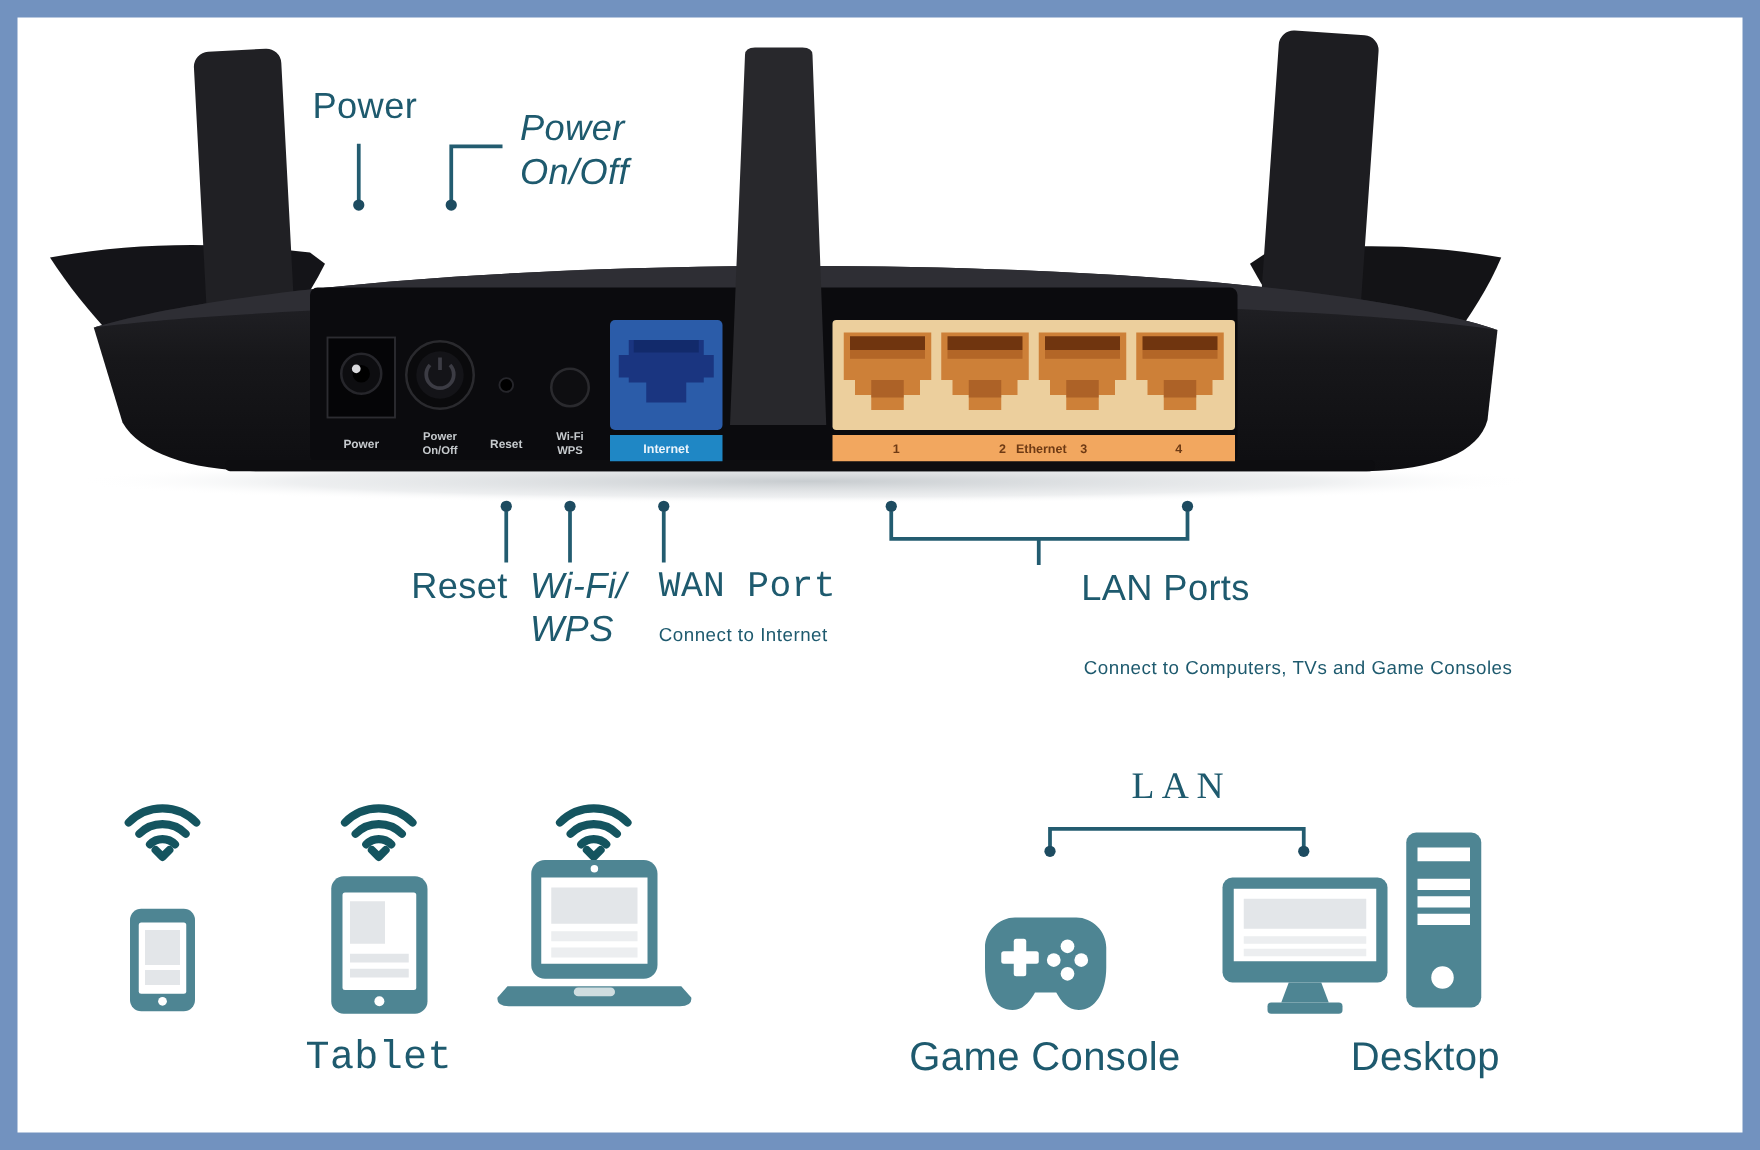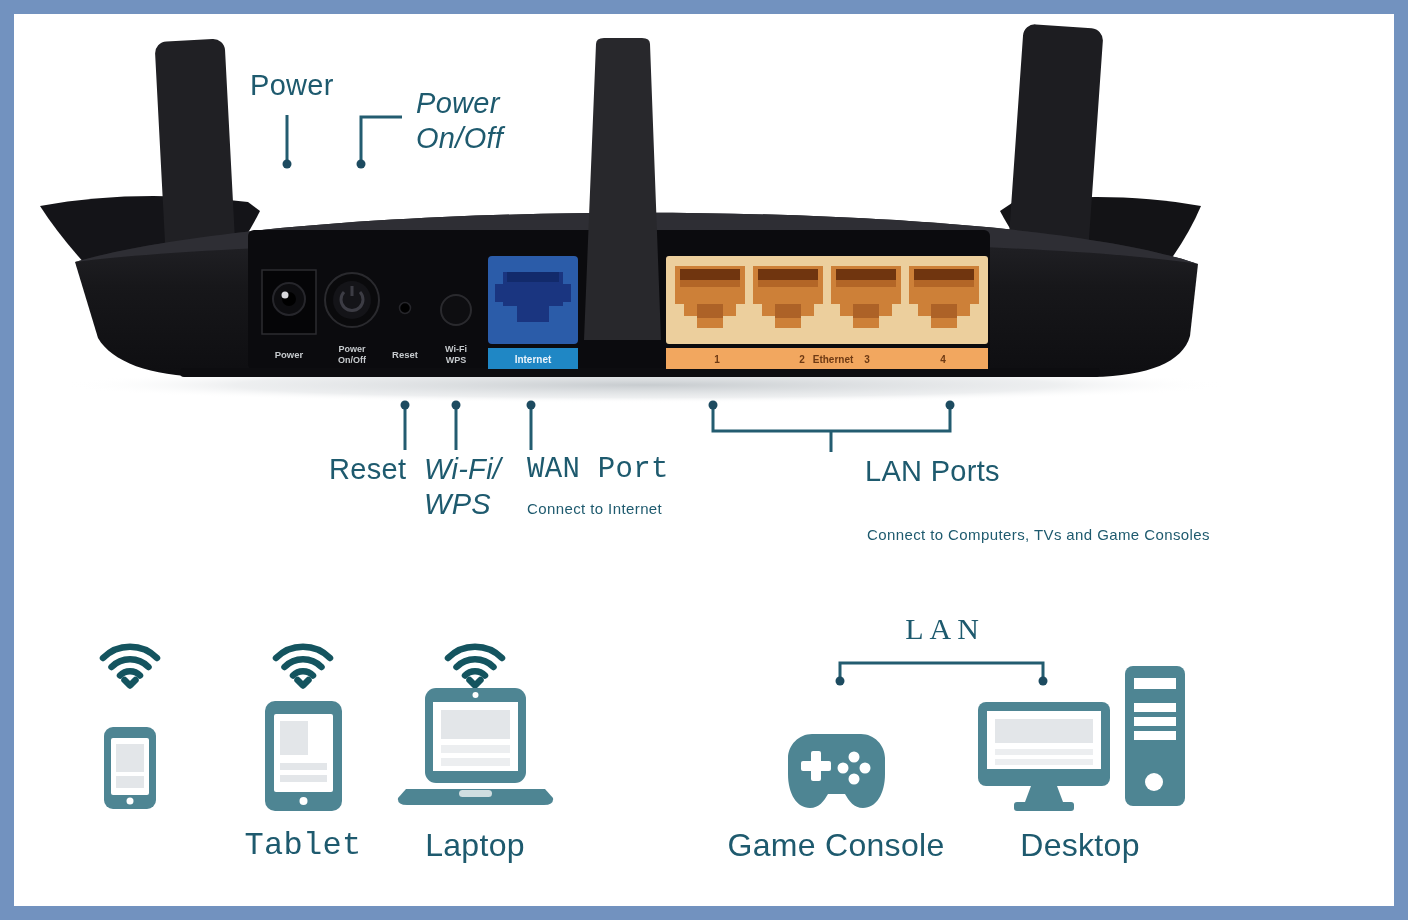--- a/index.html
+++ b/index.html
@@ -241,18 +241,17 @@
 
   <div class="lbl cap" style="left:527px;top:452px;font-family:Liberation Mono, monospace;">WAN Port</div>
   <div class="lbl sub" style="left:527px;top:500px;">Connect to Internet</div>
 
   <div class="lbl cap" style="left:821px;top:454px;margin-left:44px;">LAN Ports</div>
   <div class="lbl sub" style="left:867px;top:502px;margin-top:24px;">Connect to Computers, TVs and Game Consoles</div>
 
   <div class="lbl lanword" style="left:845px;top:612px;width:200px;font-family:Liberation Serif, serif;">LAN</div>
 
   <div class="lbl dev" style="left:203px;top:827px;width:200px;font-family:Liberation Mono, monospace;">Tablet</div>
-  <div class="lbl dev" style="left:375px;top:827px;width:200px;">Laptop</div>
   <div class="lbl dev" style="left:716px;top:827px;width:240px;">Game Console</div>
-  <div class="lbl dev" style="left:960px;top:827px;width:240px;">Desktop</div>
+  <div class="lbl dev" style="left:960px;top:827px;width:240px;text-align:right;">Desktop</div>
 
   <div class="frame-border"></div>
 </div>
 
 </body></html>

